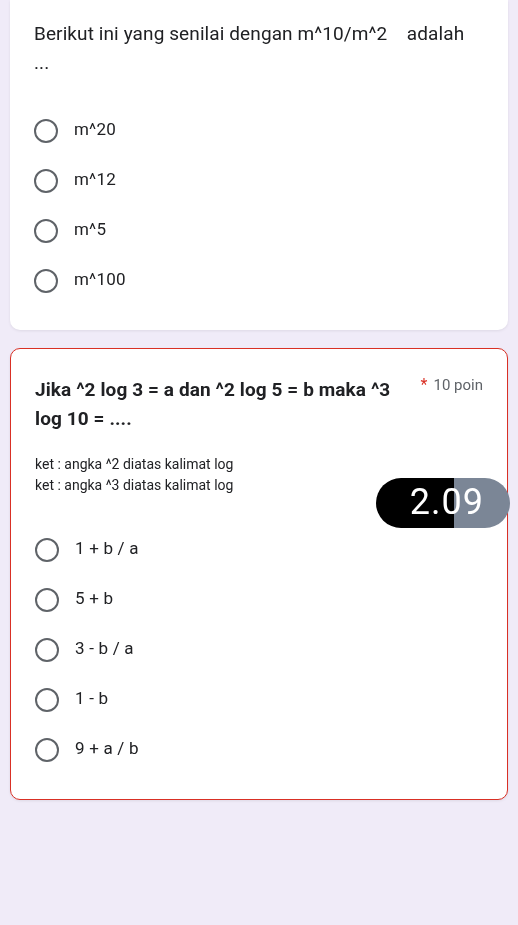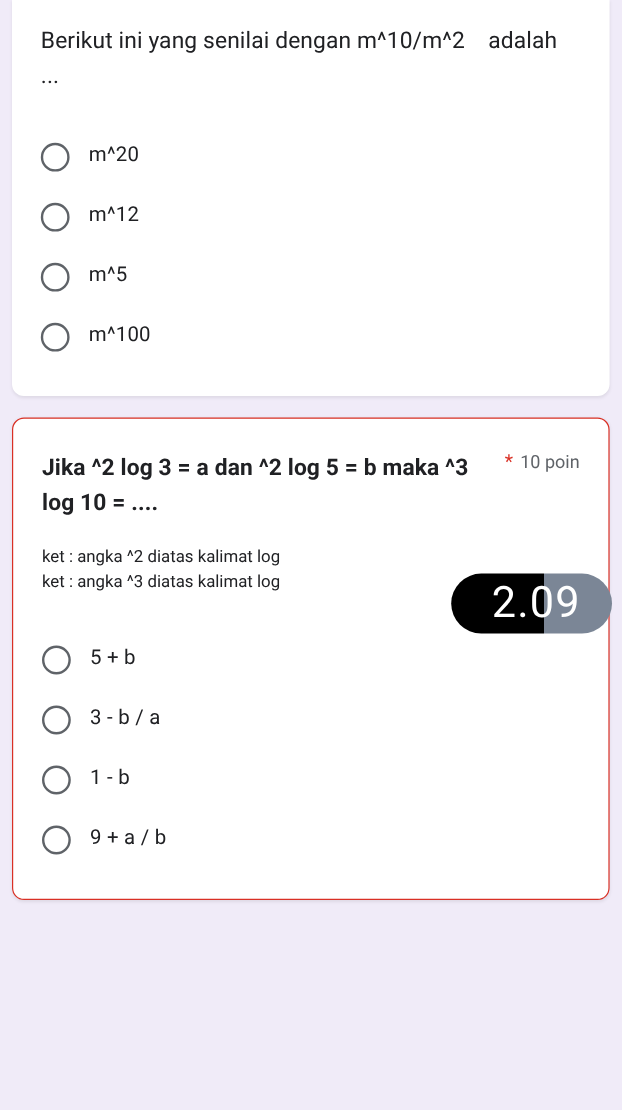--- a/index.html
+++ b/index.html
@@ -143,20 +143,24 @@
     <div class="points-block">
       <span class="required-asterisk">*</span>
       <span>10 poin</span>
     </div>
   </div>
   <div class="note-text" style="white-space: pre-line;">ket : angka ^2 diatas kalimat log
 ket : angka ^3 diatas kalimat log</div>
   <div class="options">
     <div class="option">
       <span class="radio-icon"></span>
+      <span class="option-label">1 + b / a</span>
+    </div>
+    <div class="option">
+      <span class="radio-icon"></span>
       <span class="option-label">5 + b</span>
     </div>
     <div class="option">
       <span class="radio-icon"></span>
       <span class="option-label">3 - b / a</span>
     </div>
     <div class="option">
       <span class="radio-icon"></span>
       <span class="option-label">1 - b</span>
     </div>

